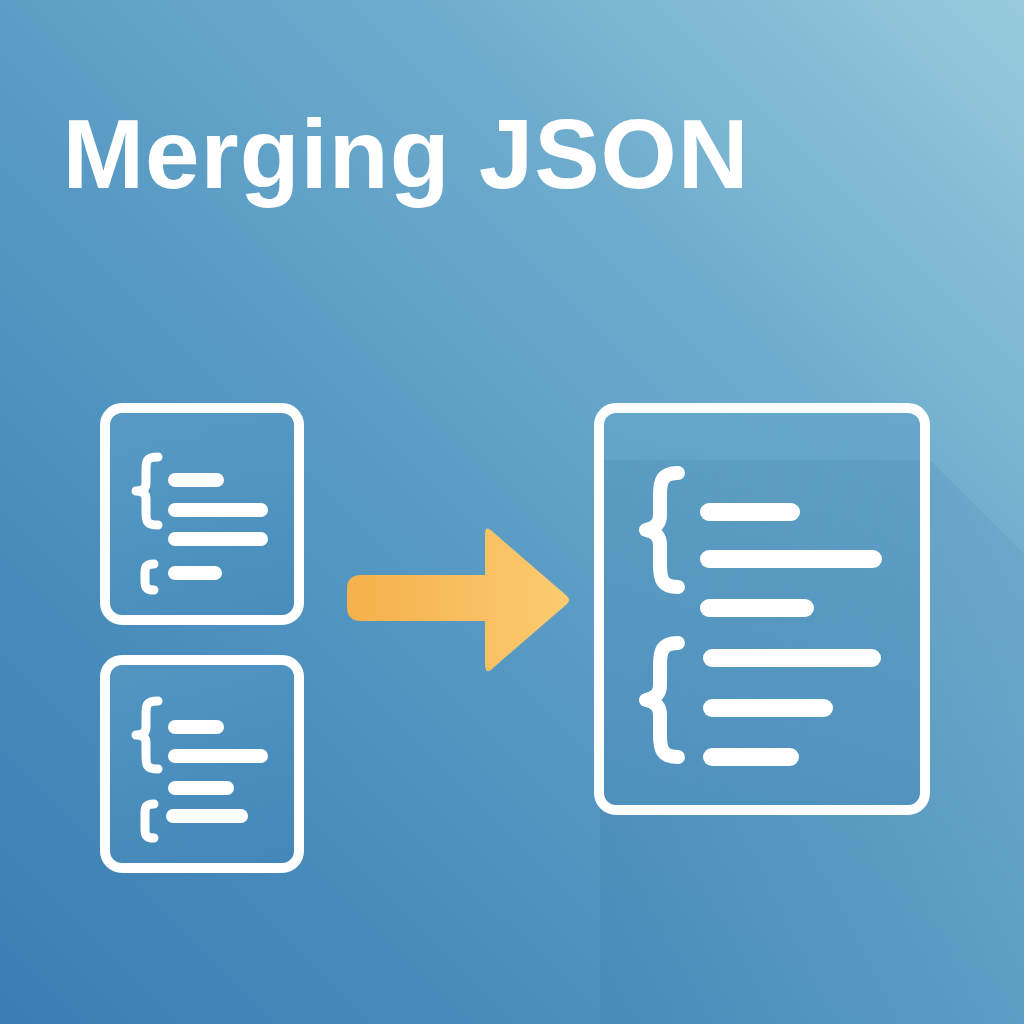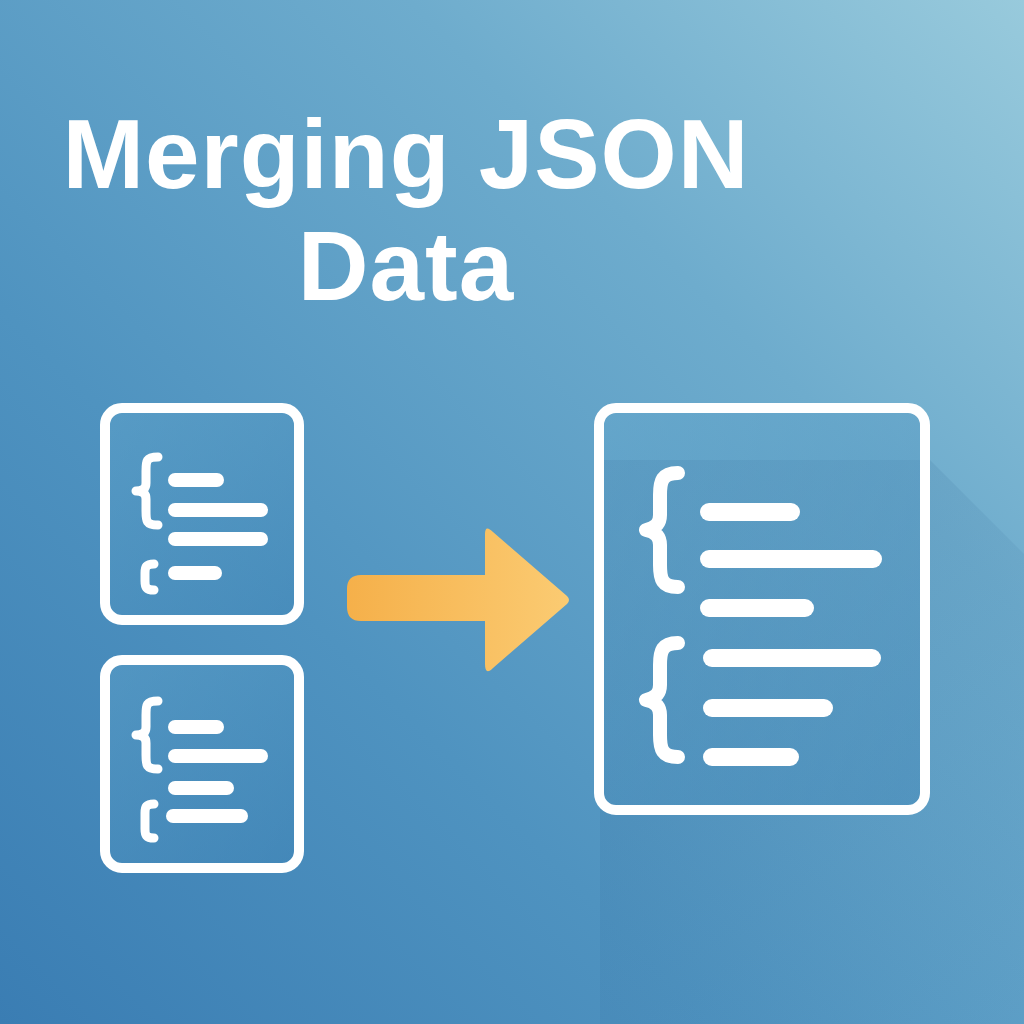--- a/index.html
+++ b/index.html
@@ -28,21 +28,20 @@
   .brace { position: absolute; }
   svg { display: block; }
 </style>
 </head>
 <body>
 
 <div>
 
   <div class="title">
     <div>Merging JSON</div>
-    <div>Data</div>
   </div>
 
   <div class="shadow" style="left:600px; top:460px; width:424px; height:564px; clip-path: polygon(0 0, 330px 0, 424px 94px, 424px 564px, 0 564px); opacity:0.55;"></div>
 
   <div class="doc" style="left:100px; top:403px; width:204px; height:222px;">
     <svg class="brace" style="left:20px; top:38px;" width="36" height="80" viewBox="0 0 36 80">
       <path d="M28 6 C16 6 16 10 16 20 L16 32 C16 38 12 40 6 40 C12 40 16 42 16 48 L16 60 C16 70 16 74 28 74" fill="none" stroke="#fff" stroke-width="9" stroke-linecap="round" stroke-linejoin="round"></path>
     </svg>
     <div class="bar" style="left:58px; top:60px; width:56px;"></div>
     <div class="bar" style="left:58px; top:90px; width:100px;"></div>

